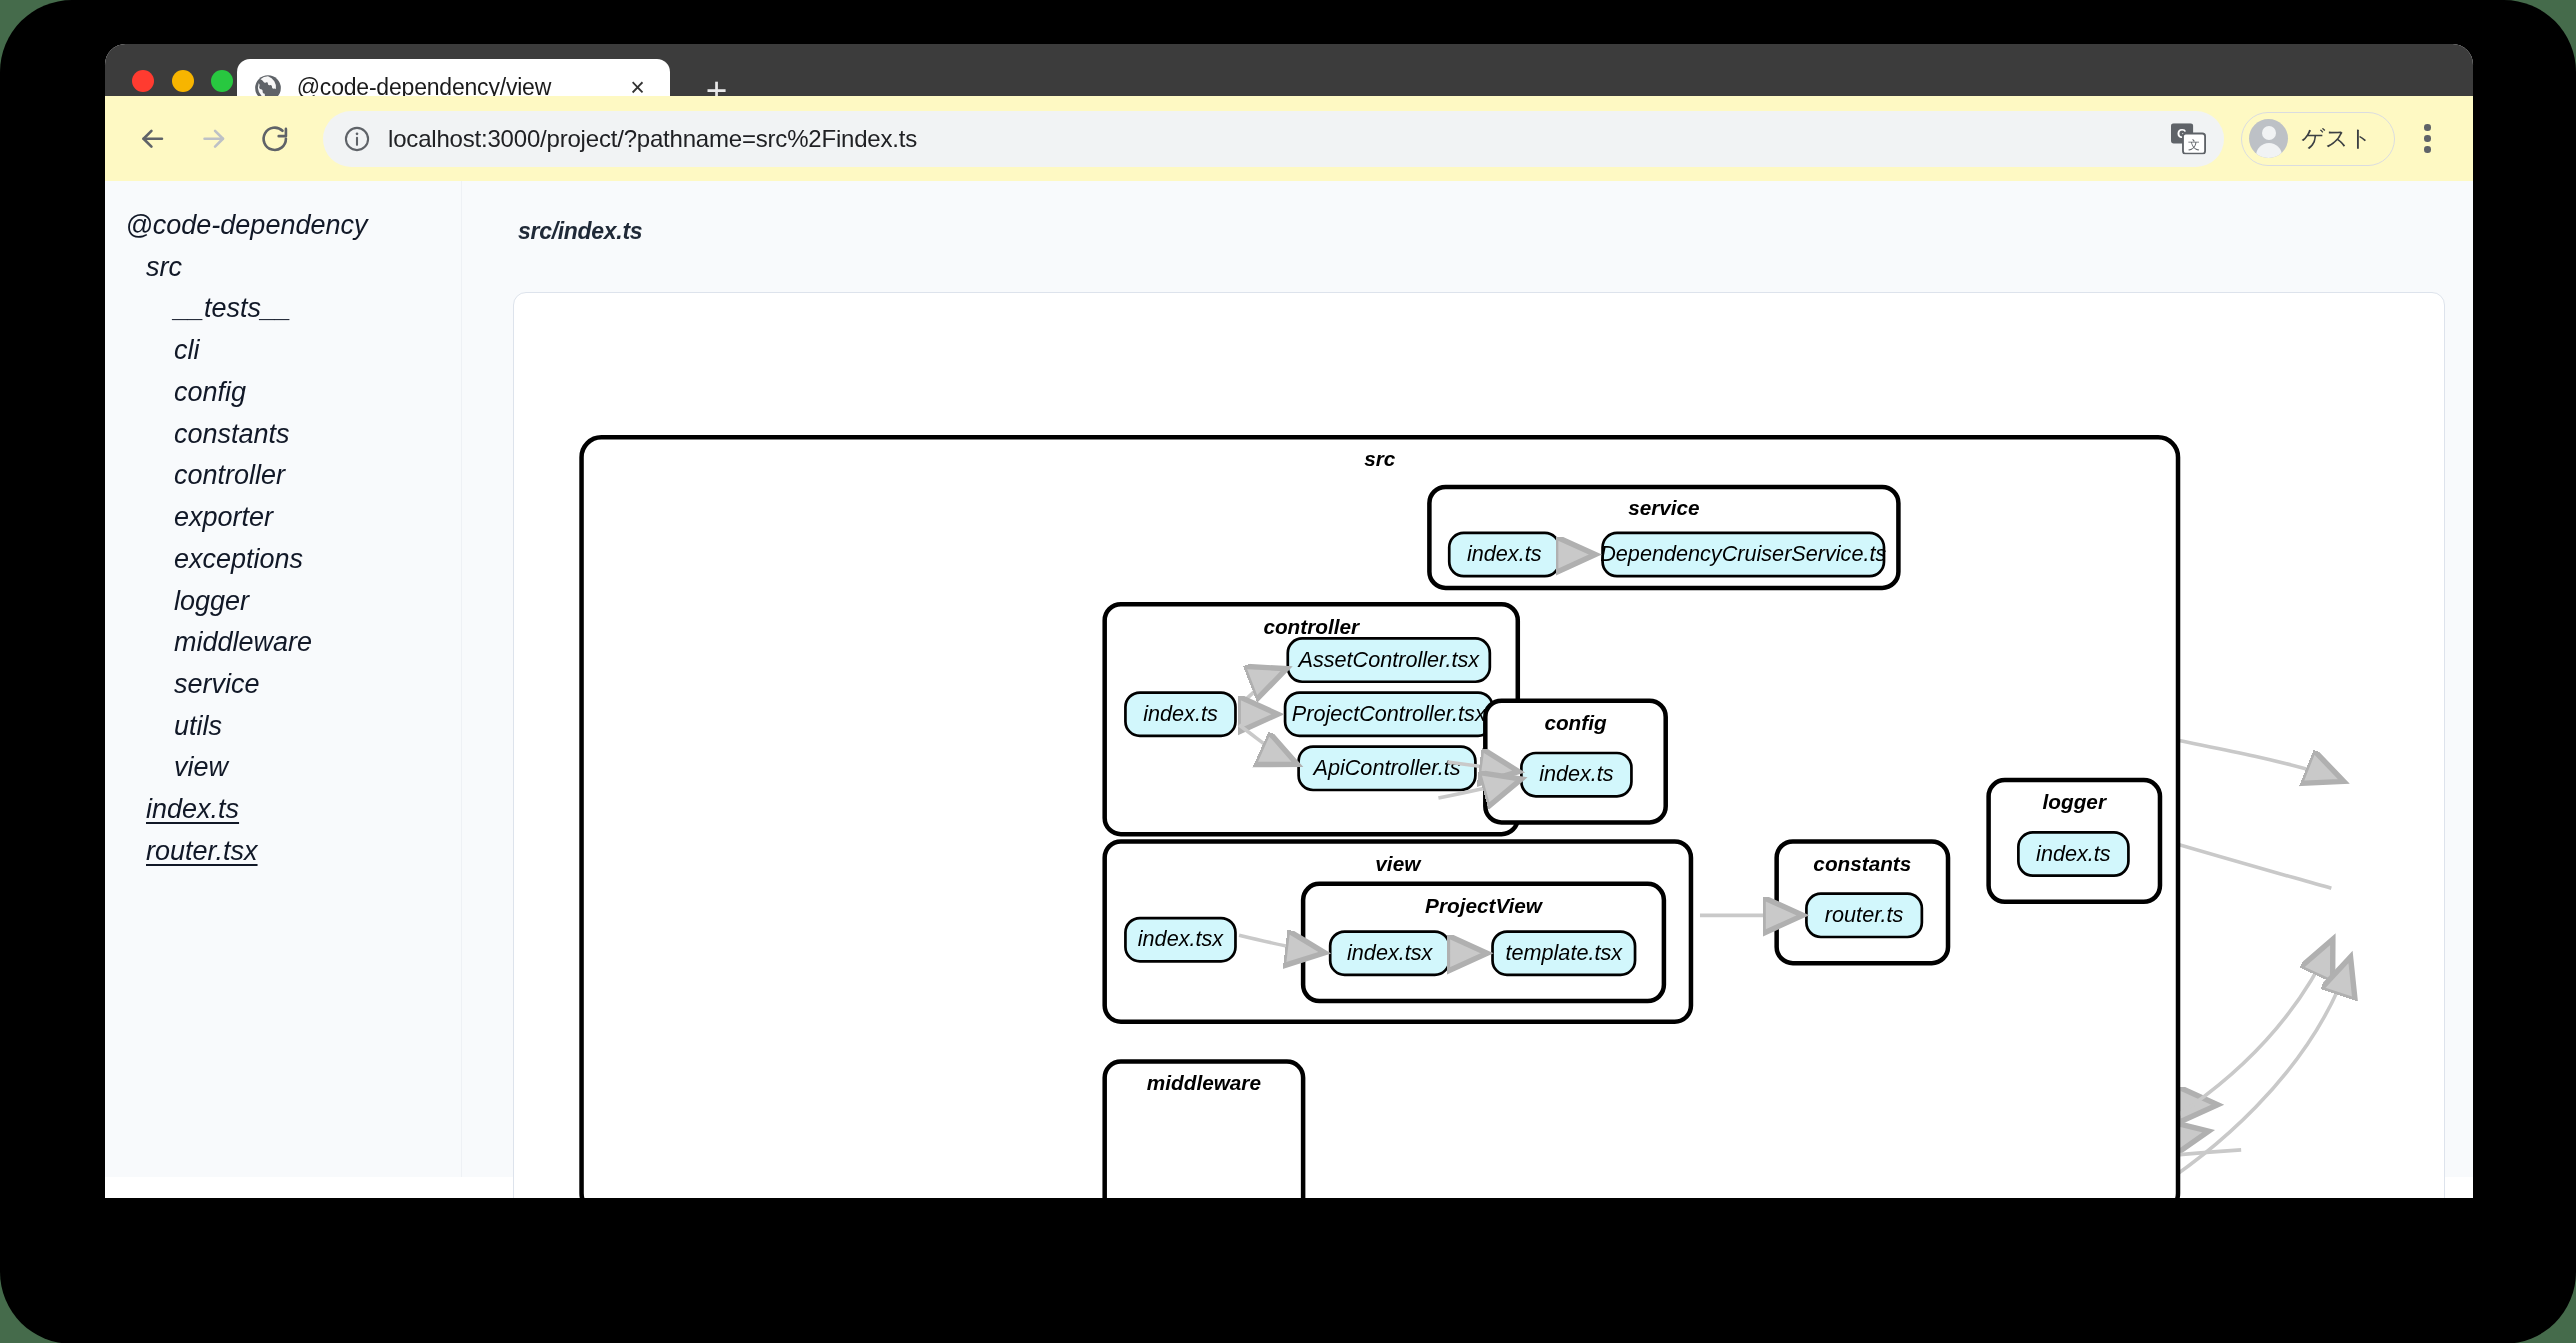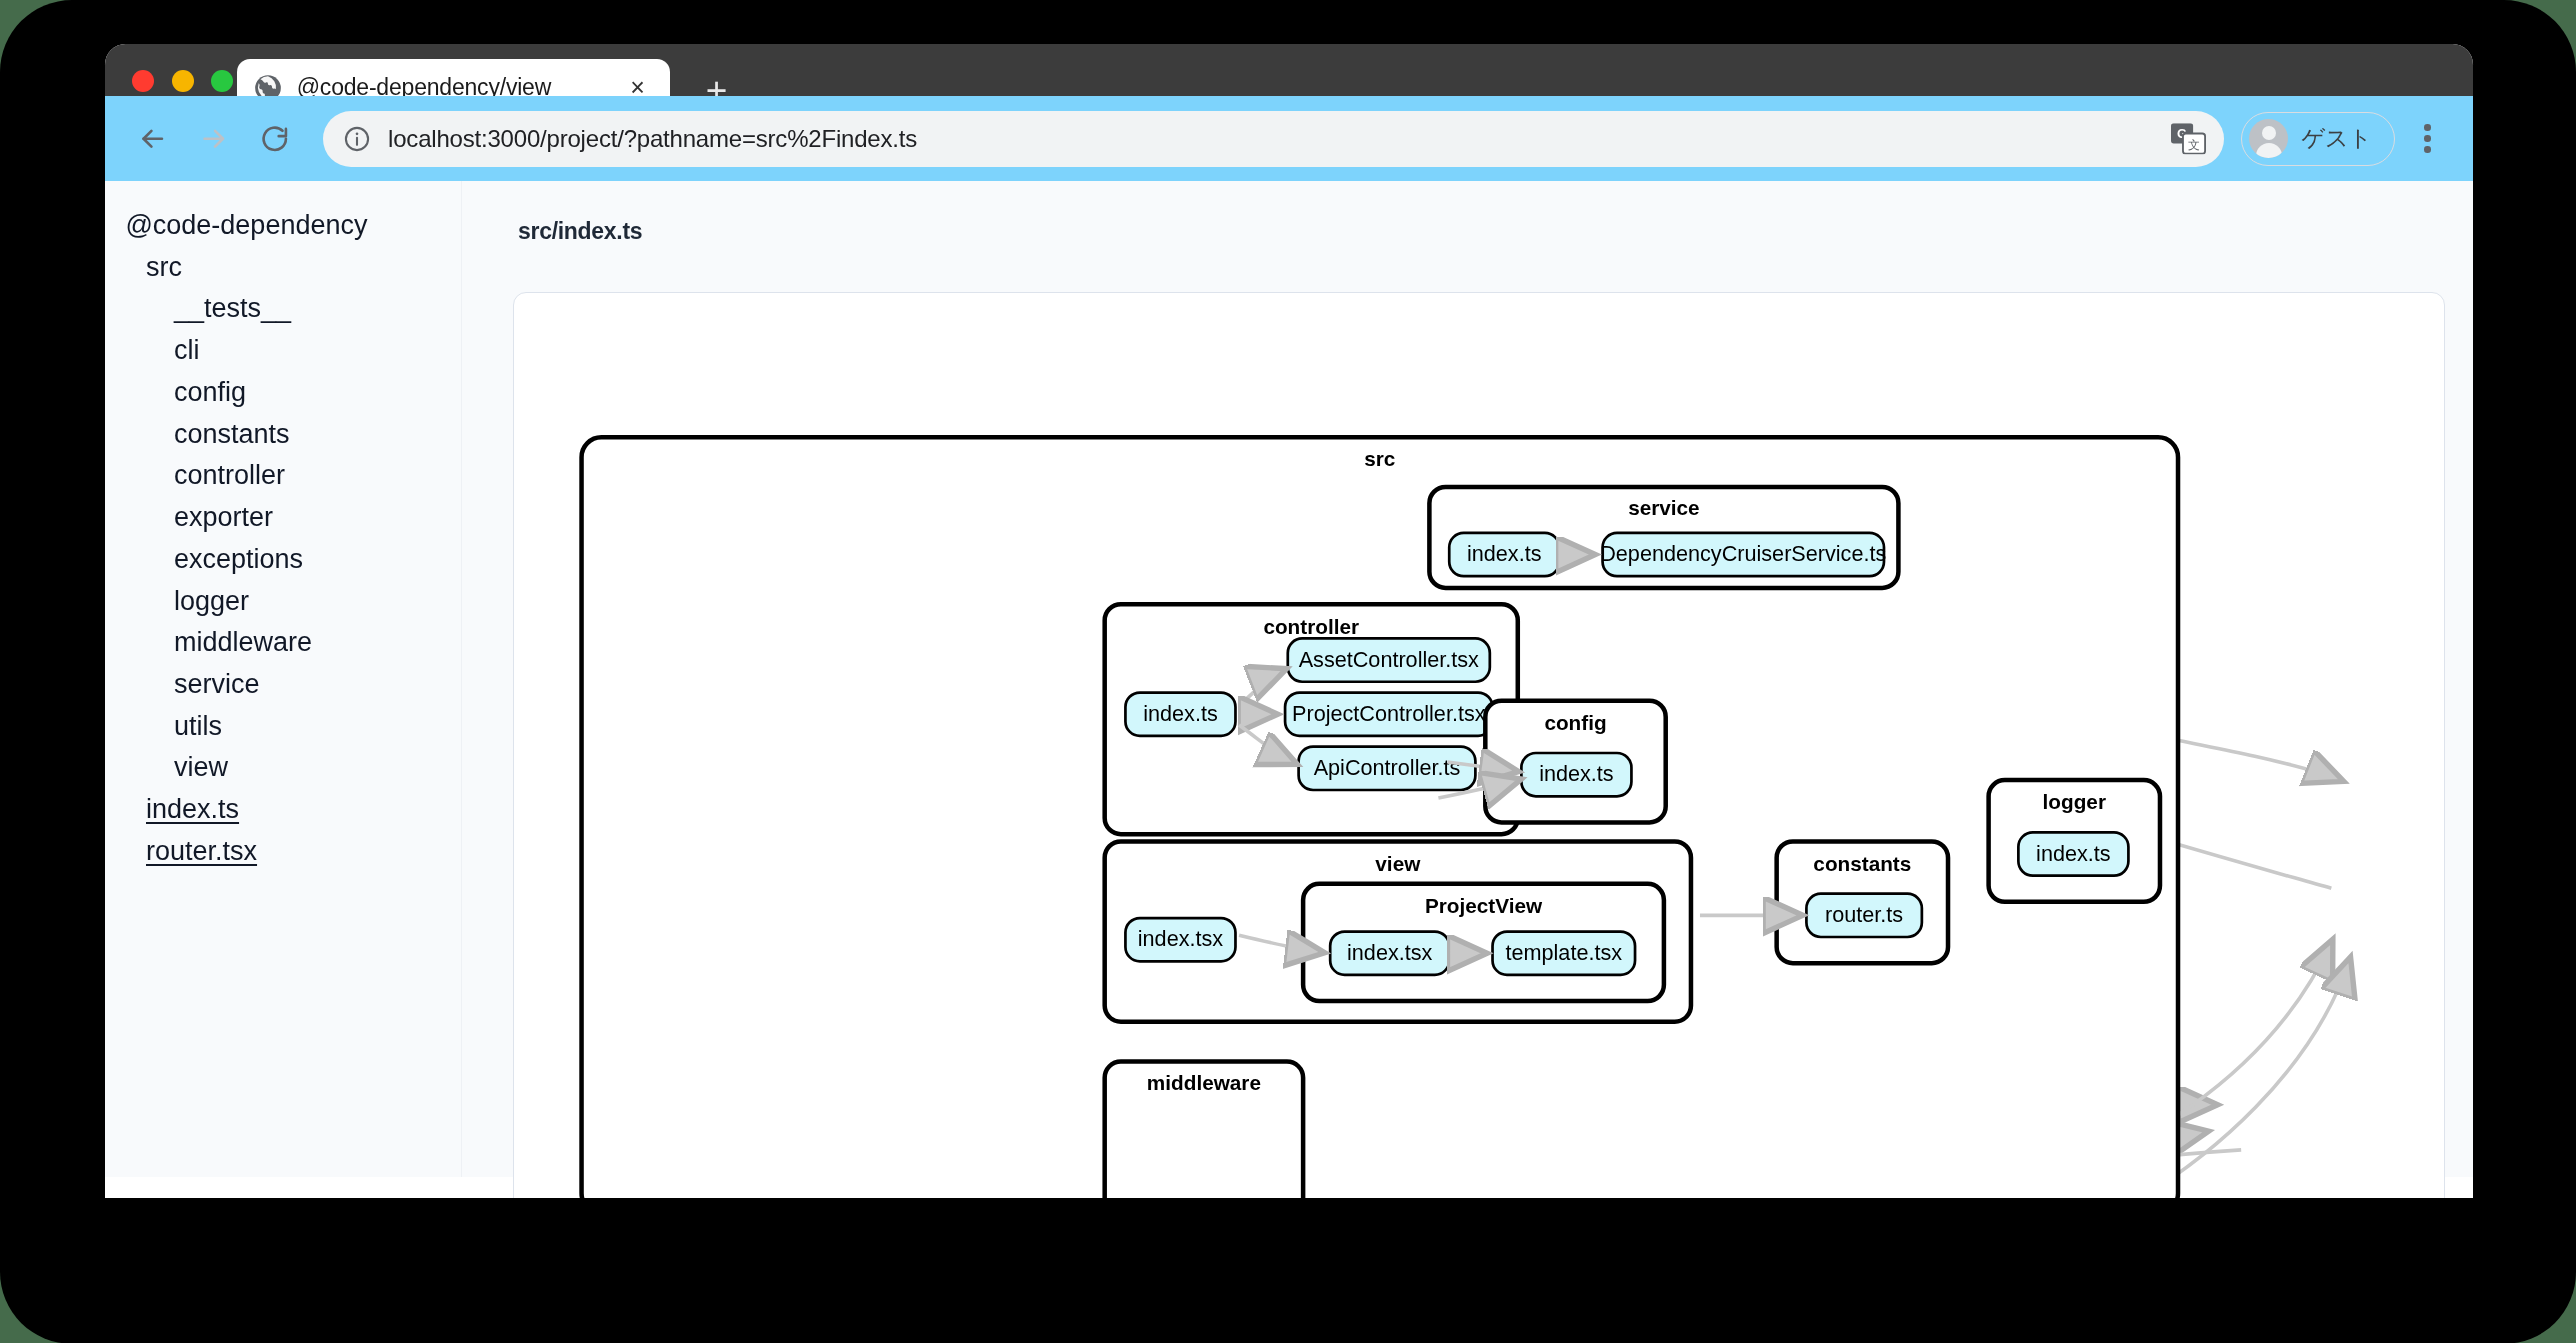--- a/index.html
+++ b/index.html
@@ -47,21 +47,21 @@
     justify-content:center;color:#333;font-size:25px;line-height:1;
   }
   .newtab{
     position:absolute;left:593px;top:28px;width:37px;height:37px;
     display:flex;align-items:center;justify-content:center;
     color:#e8e8e8;font-size:37px;line-height:1;font-weight:300;
   }
 
   
   .toolbar{
-    position:relative;height:85px;background:#7dd3fc;display:flex;align-items:center;
+    position:relative;height:85px;background:#fef9c3;display:flex;align-items:center;
     padding:0 24px;box-sizing:border-box;
   }
   .navbtn{
     width:48px;height:48px;margin-right:13px;display:flex;align-items:center;
     justify-content:center;color:#5f6368;flex:0 0 48px;
   }
   .navbtn.disabled{color:#bdc1c6;}
   .omnibox{
     flex:1;height:56px;background:#f1f3f4;border-radius:28px;
     display:flex;align-items:center;padding:0 20.4px;box-sizing:border-box;
@@ -82,21 +82,21 @@
   .avatar:before{content:"";position:absolute;left:50%;top:7.4px;width:14px;height:14px;
     border-radius:50%;background:#f1f3f4;transform:translateX(-50%);}
   .avatar:after{content:"";position:absolute;left:50%;top:24px;width:26px;height:20.4px;
     border-radius:13px 13px 0 0;background:#f1f3f4;transform:translateX(-50%);}
   .profile-name{font-size:23px;color:#3c4043;white-space:nowrap;}
   .kebab{width:43px;height:43px;margin-left:11px;display:flex;flex-direction:column;
     align-items:center;justify-content:center;gap:4.6px;flex:0 0 43px;}
   .kebab i{width:6.5px;height:6.5px;border-radius:50%;background:#5f6368;display:block;}
 
   
-  .page{position:relative;height:996px;display:flex;background:#c2410c;}
+  .page{position:relative;height:996px;display:flex;background:#c2410c;font-style:italic;}
   .sidebar{
     width:357px;flex:0 0 357px;background:#f8fafc;padding:24px 0 0 0;
     box-sizing:border-box;border-right:0.9px solid #eef1f5;
   }
   .tree-item{
     font-size:27px;color:#111827;line-height:1.48;padding:0.9px 0 0.9px 0;
     white-space:nowrap;
   }
   .tree-item.link{text-decoration:underline;text-underline-offset:3.7px;}
   .lvl0{padding-left:20.4px;}

